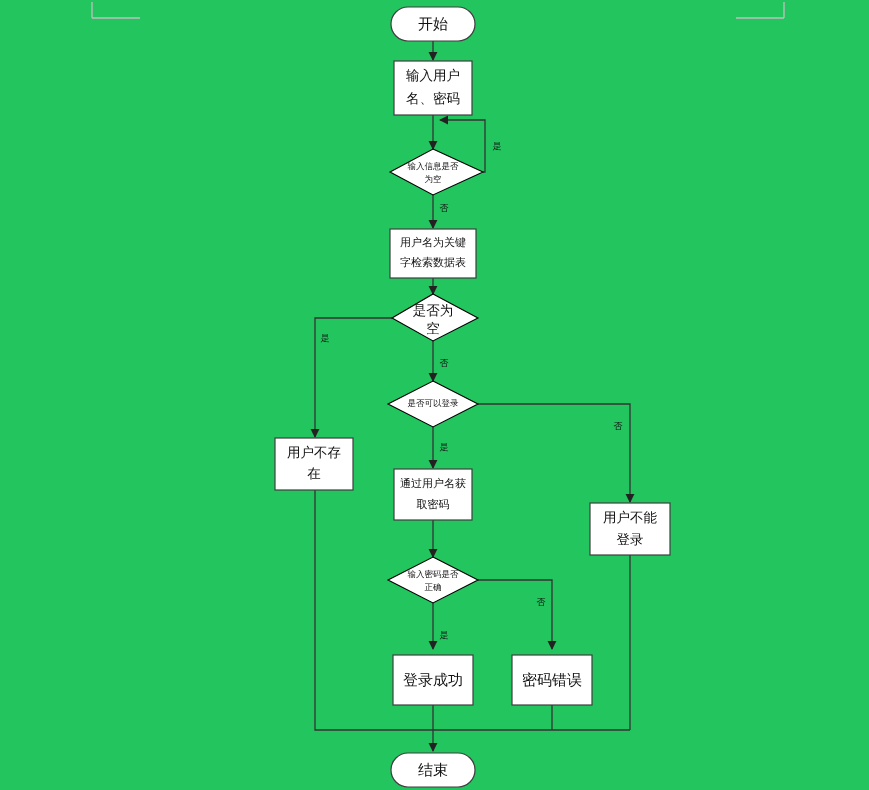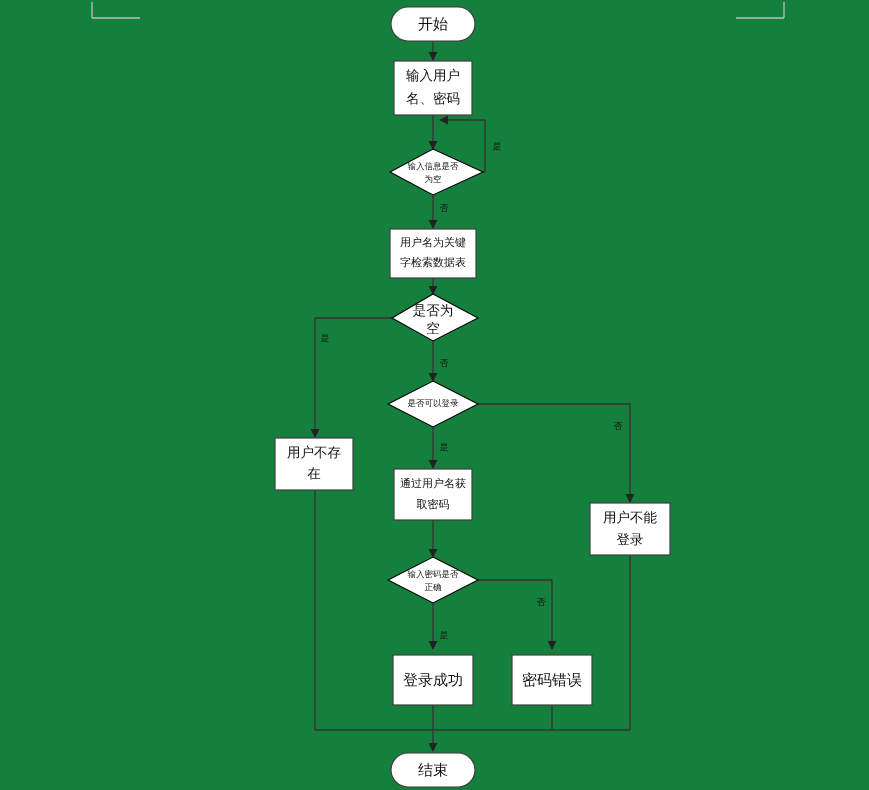--- a/index.html
+++ b/index.html
@@ -12,21 +12,21 @@
     font-family: "Liberation Sans", "DejaVu Sans", sans-serif;
     width: 869px;
     height: 790px;
     overflow: hidden;
     position: relative;
   }
   #canvas-wrap {
     position: relative;
     width: 869px;
     height: 790px;
-    background: #15803d;
+    background: #22c55e;
   }
   #flow-svg {
     position: absolute;
     left: 0;
     top: 0;
     width: 869px;
     height: 790px;
     display: block;
   }
   .node-shape {

